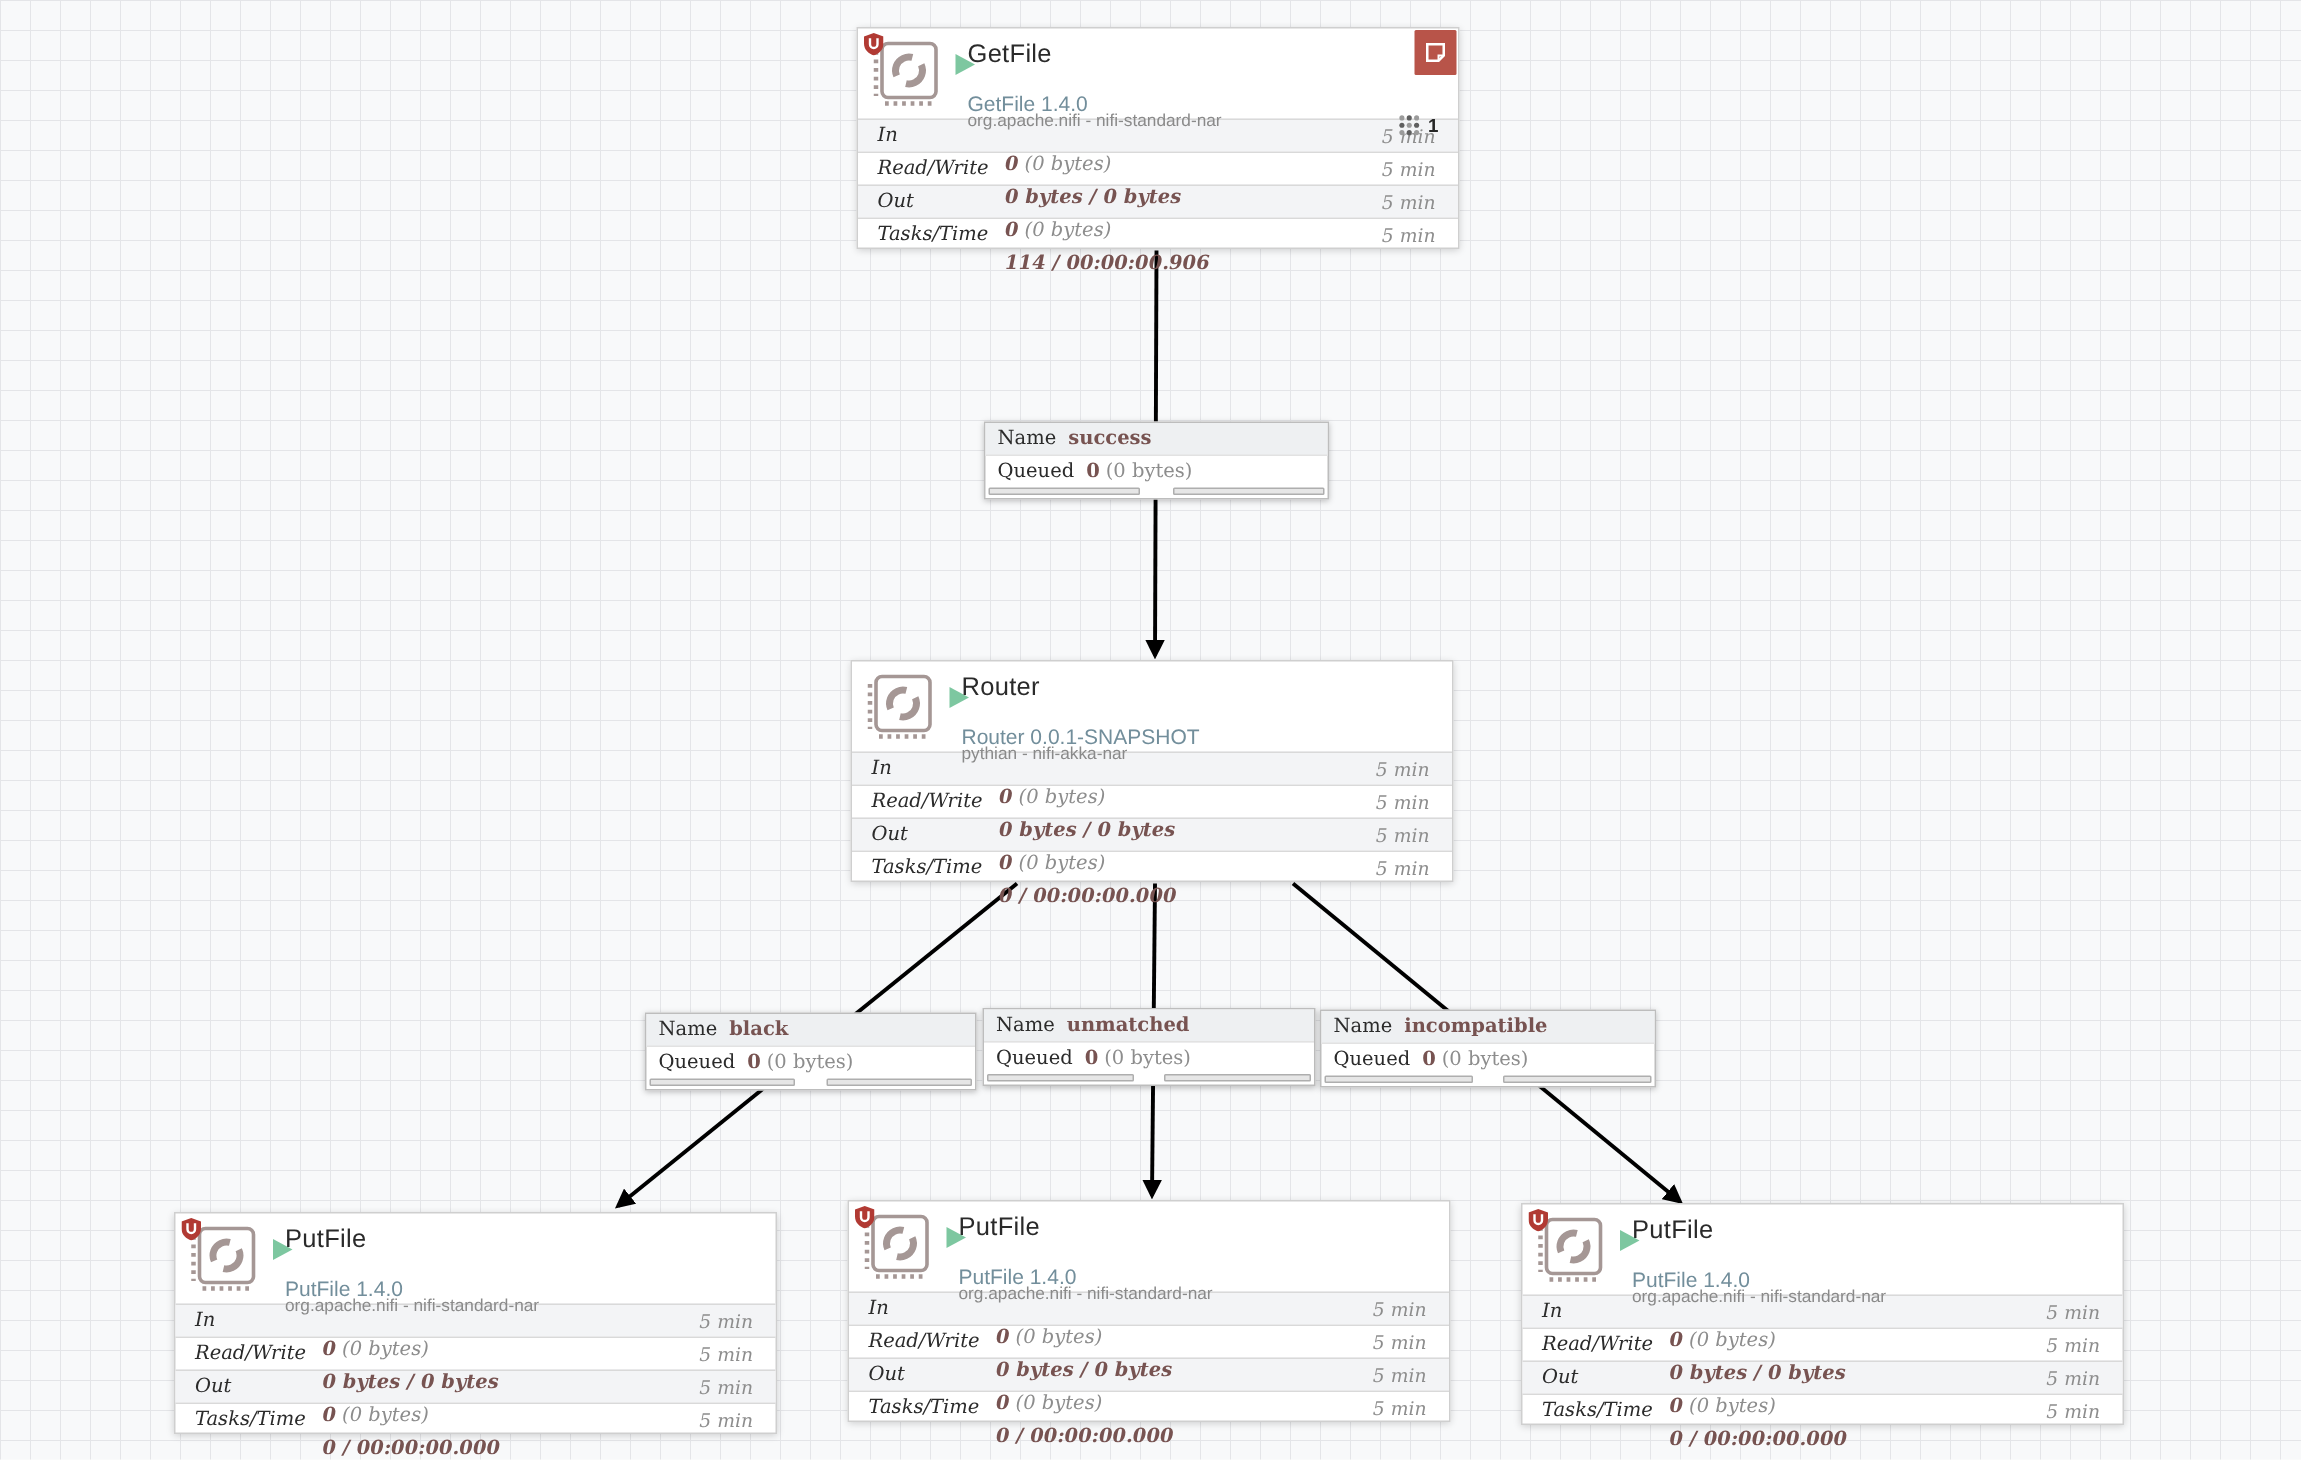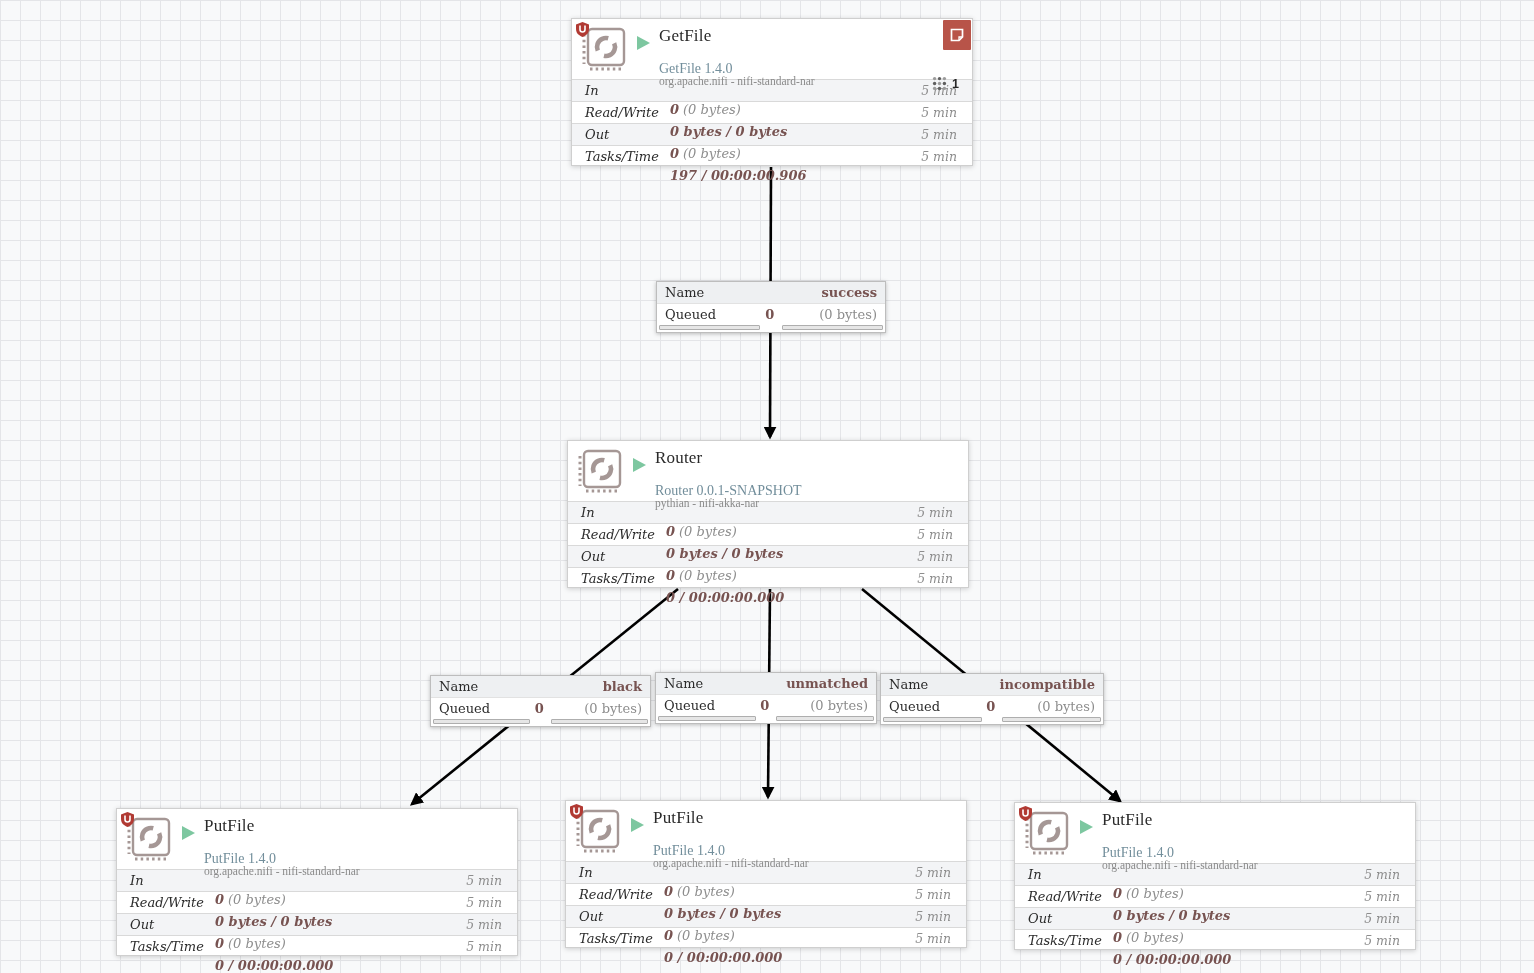--- a/index.html
+++ b/index.html
@@ -19,21 +19,21 @@
   
   .proc{
     position:absolute;width:402px;height:148px;background:#fff;
     border:1px solid #cfcfcf;box-shadow:0 1px 5px rgba(0,0,0,.18);
     z-index:2;box-sizing:border-box;
   }
   .proc-header{position:relative;height:60px;}
   .picon{position:absolute;left:9px;top:8px;width:46px;height:46px;}
   .pshield{position:absolute;left:4px;top:3px;width:13px;height:15px;}
   .pplay{position:absolute;left:64px;top:16px;width:15px;height:16px;}
-  .ptext{position:absolute;left:87px;top:8px;line-height:1;font-family:Liberation Serif, serif;}
+  .ptext{position:absolute;left:73px;top:8px;line-height:1;}
   .ptitle{font-size:17px;font-weight:500;color:#2a2a2a;letter-spacing:.2px;}
   .ptype{font-size:14px;color:#728e9b;margin-top:18px;}
   .pbundle{font-size:11.5px;color:#8a8a8a;margin-top:0;}
   .pbadge{
     position:absolute;top:1px;right:1px;width:28px;height:30px;background:#b85449;
     display:flex;align-items:center;justify-content:center;border-radius:1px;
   }
   .pthreads{position:absolute;right:13px;top:57px;display:flex;align-items:center;gap:5px;}
   .pthreads b{font-size:12.5px;color:#262626;}
 
@@ -48,21 +48,21 @@
   .svb{color:#775351;font-weight:bold;}
   .svx{color:#8d8d8d;margin-left:4px;}
   .sw{color:#8d8d8d;font-size:12.5px;flex:none;}
 
   
   .clabel{
     position:absolute;background:#fff;border:1px solid #bdbdbd;
     box-shadow:0 1px 4px rgba(0,0,0,.25);z-index:3;box-sizing:border-box;
     font-family:"DejaVu Serif",serif;font-size:13px;
   }
-  .clrow{height:21px;display:flex;align-items:center;padding:0 8px;white-space:nowrap;justify-content:space-between;}
+  .clrow{height:21px;display:flex;align-items:center;padding:0 8px;white-space:nowrap;}
   .clhead{background:#eef0f2;border-bottom:1px solid #e2e2e2;}
   .cll{color:#2b2b2b;margin-right:8px;}
   .clv{color:#775351;font-weight:bold;}
   .clx{color:#8d8d8d;margin-left:4px;}
   .clbars{position:relative;height:6px;margin:0 1px 1px 1px;}
   .clbar{position:absolute;top:0;height:3px;background:#e6e6e6;border:1px solid #aeaeae;border-radius:1px;}
   .clbar.b1{left:1px;width:44%;}
   .clbar.b2{right:1px;width:44%;}
 </style>
 </head>
@@ -133,21 +133,21 @@
       <span class="sv"><b class="svb">0 bytes / 0 bytes</b><span class="svx"></span></span>
       <span class="sw">5 min</span>
     </div>
     <div class="srow alt">
       <span class="sl">Out</span>
       <span class="sv"><b class="svb">0</b><span class="svx">(0 bytes)</span></span>
       <span class="sw">5 min</span>
     </div>
     <div class="srow">
       <span class="sl">Tasks/Time</span>
-      <span class="sv"><b class="svb">197 / 00:00:00.906</b><span class="svx"></span></span>
+      <span class="sv"><b class="svb">114 / 00:00:00.906</b><span class="svx"></span></span>
       <span class="sw">5 min</span>
     </div>
   </div>
 
   <div class="proc" style="left:567px;top:440px;">
     <div class="proc-header">
       <svg class="picon" viewBox="0 0 46 46">
         <rect x="7" y="2" width="36" height="36" rx="4" fill="none" stroke="#a59795" stroke-width="2.4"></rect>
         <line x1="9" y1="42" x2="41" y2="42" stroke="#a59795" stroke-width="3" stroke-dasharray="2.5 3.2"></line>
         <line x1="3" y1="7" x2="3" y2="37" stroke="#a59795" stroke-width="3" stroke-dasharray="2.5 3.2"></line>

